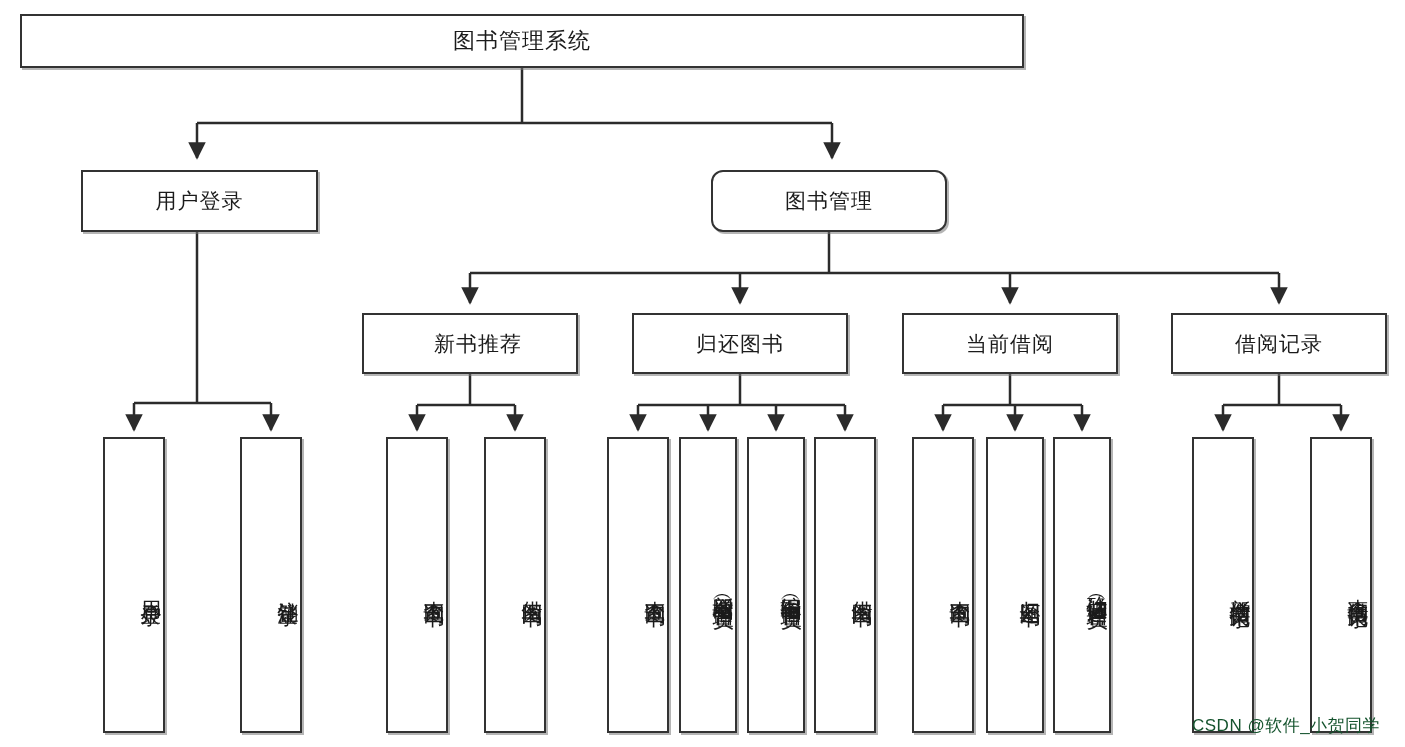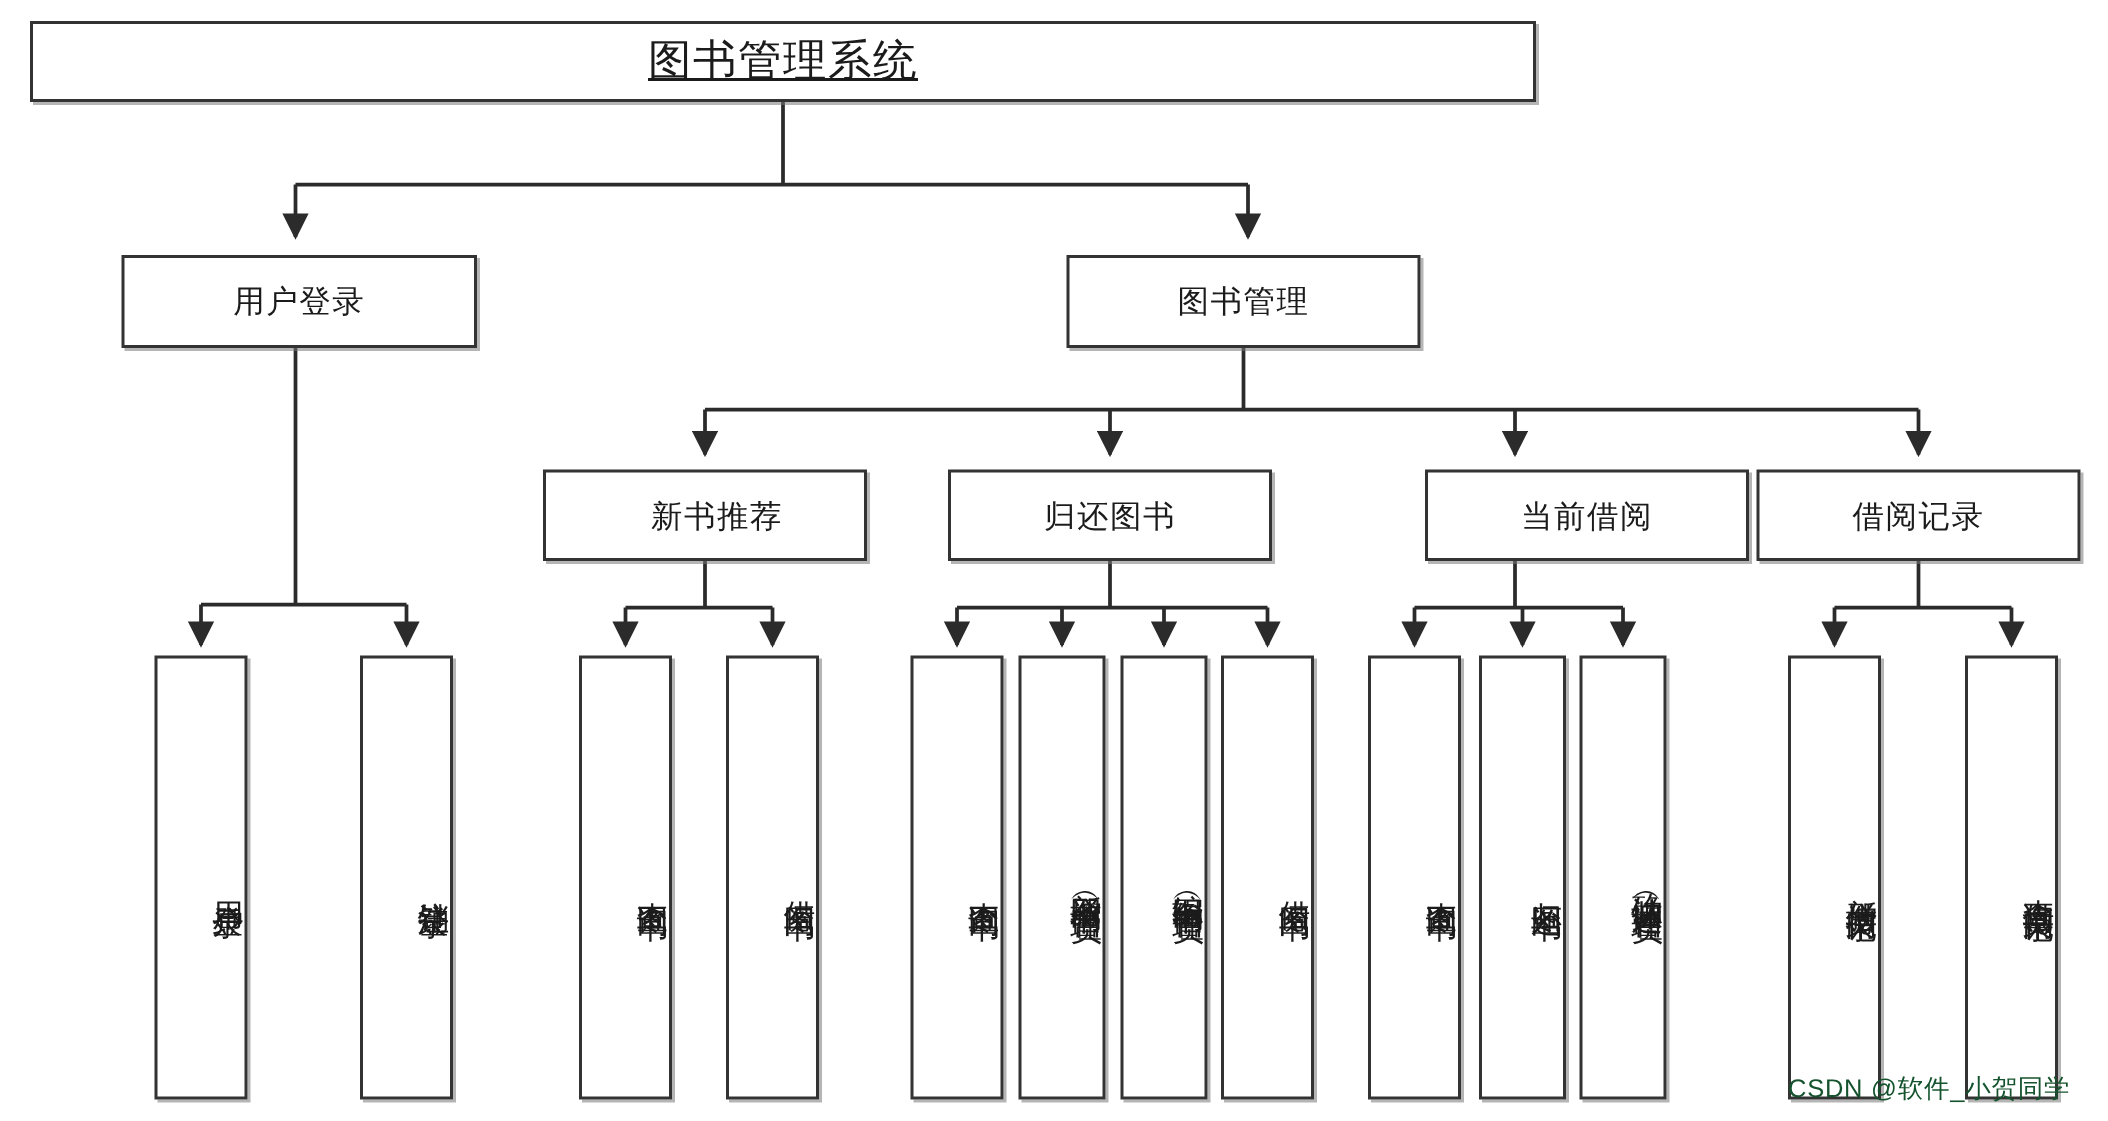--- a/index.html
+++ b/index.html
@@ -35,22 +35,21 @@
     display: flex;
     align-items: center;
     justify-content: center;
     color: #1b1b1b;
   }
   .node.horiz {
     font-size: 21px;
     letter-spacing: 1px;
   }
   .node.horiz.root {
-    font-size: 29px;
-    text-decoration: underline;
+    font-size: 22px;
   }
   .node.vert {
     writing-mode: vertical-rl;
     text-orientation: upright;
     font-size: 21px;
     line-height: 1.12;
     letter-spacing: 2px;
     align-items: flex-start;
     justify-content: center;
     padding-top: 6px;
@@ -127,31 +126,31 @@
     </g>
   </svg>
 
   <div class="node horiz root" id="n-root" style="left: 20px; top: 14px; width: 1004px; height: 54px;">
       <span>图书管理系统</span>
     </div>
 
   <div class="node horiz" id="n-l2-0" style="left: 81px; top: 170px; width: 237px; height: 62px;">
       <span>用户登录</span>
     </div>
-  <div class="node horiz" id="n-l2-1" style="left: 711px; top: 170px; width: 236px; height: 62px;">
+  <div class="node horiz" id="n-l2-1" style="left: 711px; top: 170px; width: 236px; height: 62px; border-radius: 12px;">
       <span>图书管理</span>
     </div>
 
   <div class="node horiz" id="n-l3-0" style="left: 362px; top: 313px; width: 216px; height: 61px; padding-left: 16px;">
       <span>新书推荐</span>
     </div>
   <div class="node horiz" id="n-l3-1" style="left: 632px; top: 313px; width: 216px; height: 61px;">
       <span>归还图书</span>
     </div>
-  <div class="node horiz" id="n-l3-2" style="left: 902px; top: 313px; width: 216px; height: 61px; margin-left: 48px;">
+  <div class="node horiz" id="n-l3-2" style="left: 902px; top: 313px; width: 216px; height: 61px;">
       <span>当前借阅</span>
     </div>
   <div class="node horiz" id="n-l3-3" style="left: 1171px; top: 313px; width: 216px; height: 61px;">
       <span>借阅记录</span>
     </div>
 
   <div class="node vert" id="n-lf-0" style="left: 103px; top: 437px; width: 62px; height: 296px;">
       <span class="vtext">用户登录</span>
     </div>
   <div class="node vert" id="n-lf-1" style="left: 240px; top: 437px; width: 62px; height: 296px;">

